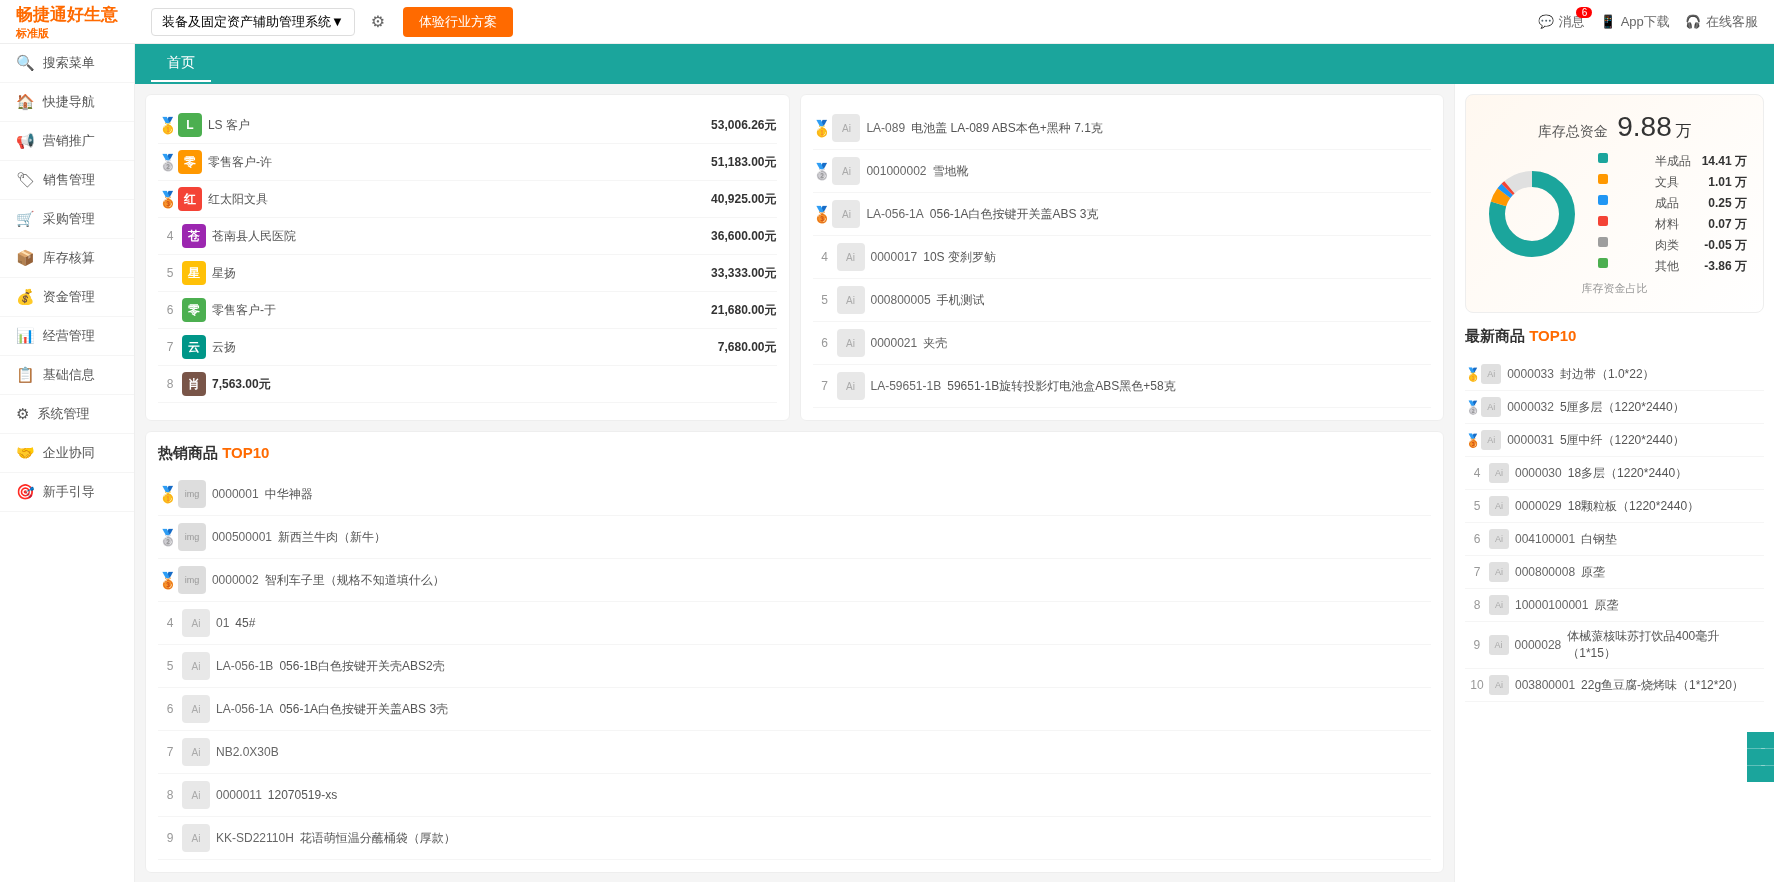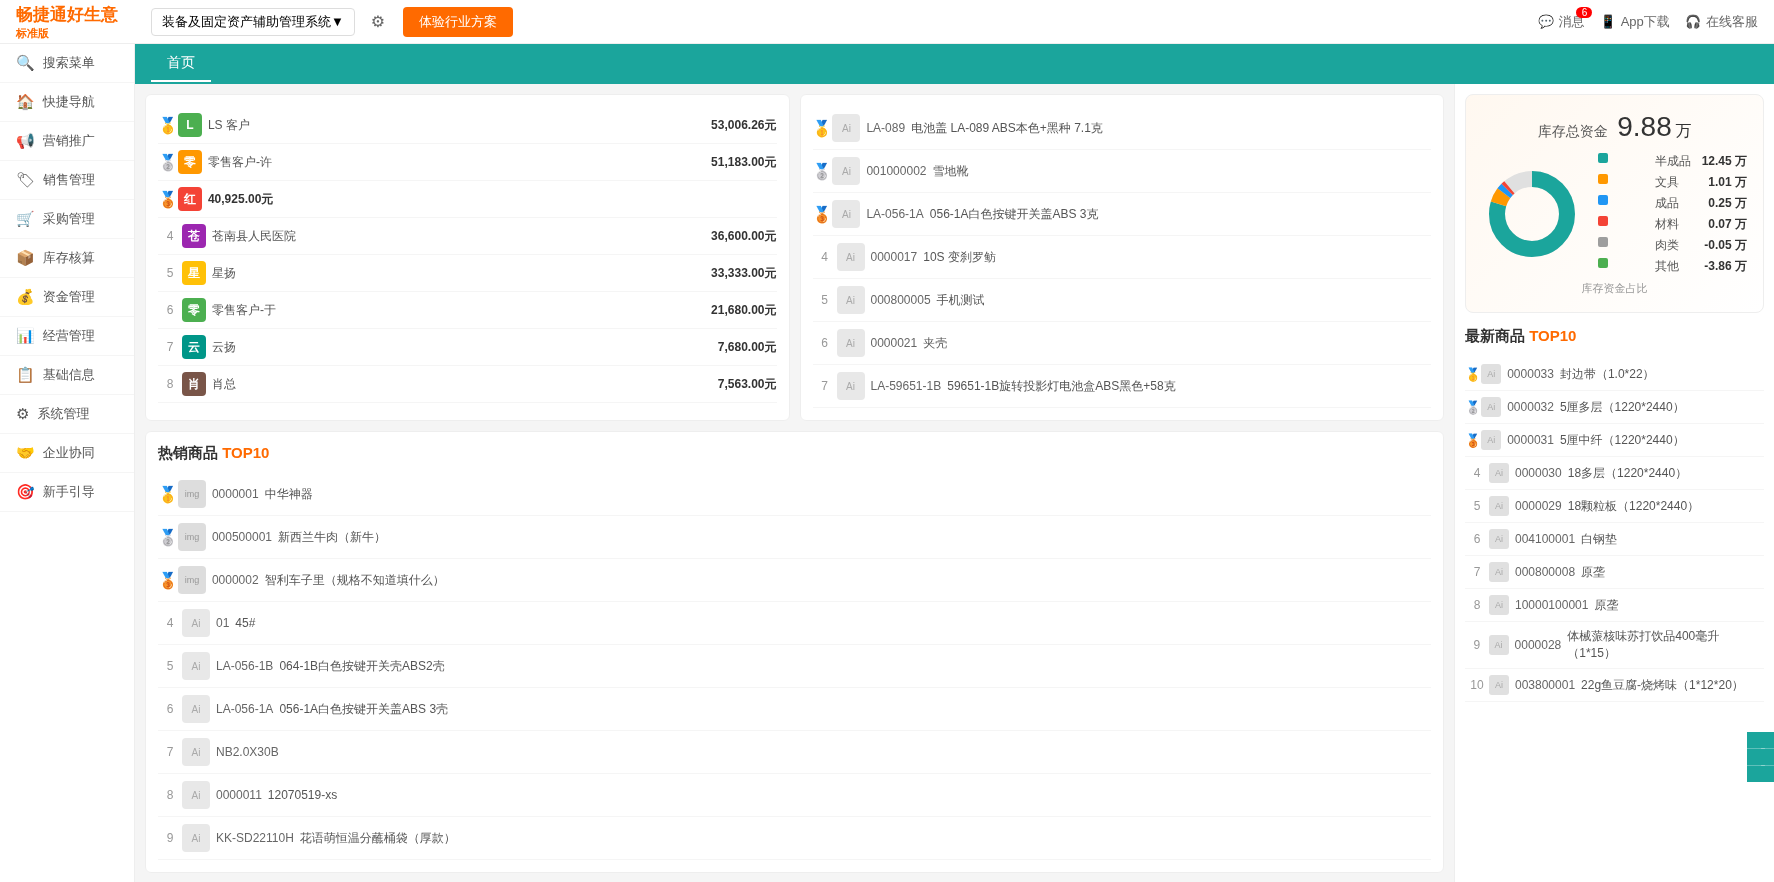--- a/index.html
+++ b/index.html
@@ -204,20 +204,21 @@
   </div>
                 <div class="list-item">
     <span class="rank-medal medal-2">🥈</span>
     <div class="list-avatar avatar-orange">零</div>
     <span class="list-name">零售客户-许</span>
     <span class="list-value">51,183.00元</span>
   </div>
                 <div class="list-item">
     <span class="rank-medal medal-3">🥉</span>
     <div class="list-avatar avatar-red">红</div>
+    <span class="list-name">红太阳文具</span>
     <span class="list-value">40,925.00元</span>
   </div>
                 <div class="list-item">
     <span class="list-rank">4</span>
     <div class="list-avatar avatar-purple">苍</div>
     <span class="list-name">苍南县人民医院</span>
     <span class="list-value">36,600.00元</span>
   </div>
                 <div class="list-item">
     <span class="list-rank">5</span>
@@ -233,21 +234,20 @@
   </div>
                 <div class="list-item">
     <span class="list-rank">7</span>
     <div class="list-avatar avatar-teal">云</div>
     <span class="list-name">云扬</span>
     <span class="list-value">7,680.00元</span>
   </div>
                 <div class="list-item">
     <span class="list-rank">8</span>
     <div class="list-avatar avatar-brown">肖</div>
-    <span class="list-name">肖总</span>
     <span class="list-value">7,563.00元</span>
   </div>
               </div>
           </div>
 
           <div class="card">
             <div id="hot-products-right-list">
                 <div class="product-item">
     <span class="rank-medal medal-1">🥇</span>
     <div class="product-img-placeholder">Ai</div>
@@ -326,21 +326,21 @@
               <div class="product-item">
     <span class="product-rank">4</span>
     <div class="product-img-placeholder">Ai</div>
     <span class="product-code">01</span>
     <span class="product-name">45#</span>
   </div>
               <div class="product-item">
     <span class="product-rank">5</span>
     <div class="product-img-placeholder">Ai</div>
     <span class="product-code">LA-056-1B</span>
-    <span class="product-name">064-1B白色按键开关壳ABS2壳</span>
+    <span class="product-name">056-1B白色按键开关壳ABS2壳</span>
   </div>
               <div class="product-item">
     <span class="product-rank">6</span>
     <div class="product-img-placeholder">Ai</div>
     <span class="product-code">LA-056-1A</span>
     <span class="product-name">056-1A白色按键开关盖ABS 3壳</span>
   </div>
               <div class="product-item">
     <span class="product-rank">7</span>
     <div class="product-img-placeholder">Ai</div>
@@ -386,21 +386,21 @@
                 <circle cx="50" cy="50" r="35" fill="none" stroke="#F44336" stroke-width="16" stroke-dasharray="3 217" stroke-dashoffset="-192" transform="rotate(-90 50 50)"></circle>
               </svg>
               <div style="position:absolute;top:50%;left:50%;transform:translate(-50%,-50%);text-align:center;font-size:9px;color:#999;"></div>
             </div>
             <div class="legend-list" id="inventory-legend">
                 <div class="legend-item">
     <div class="legend-label">
       <span class="legend-dot" style="background:#1BA59C;"></span>
       <span>半成品</span>
     </div>
-    <span class="legend-value">12.45 万</span>
+    <span class="legend-value">14.41 万</span>
   </div>
                 <div class="legend-item">
     <div class="legend-label">
       <span class="legend-dot" style="background:#FF9800;"></span>
       <span>文具</span>
     </div>
     <span class="legend-value">1.01 万</span>
   </div>
                 <div class="legend-item">
     <div class="legend-label">

